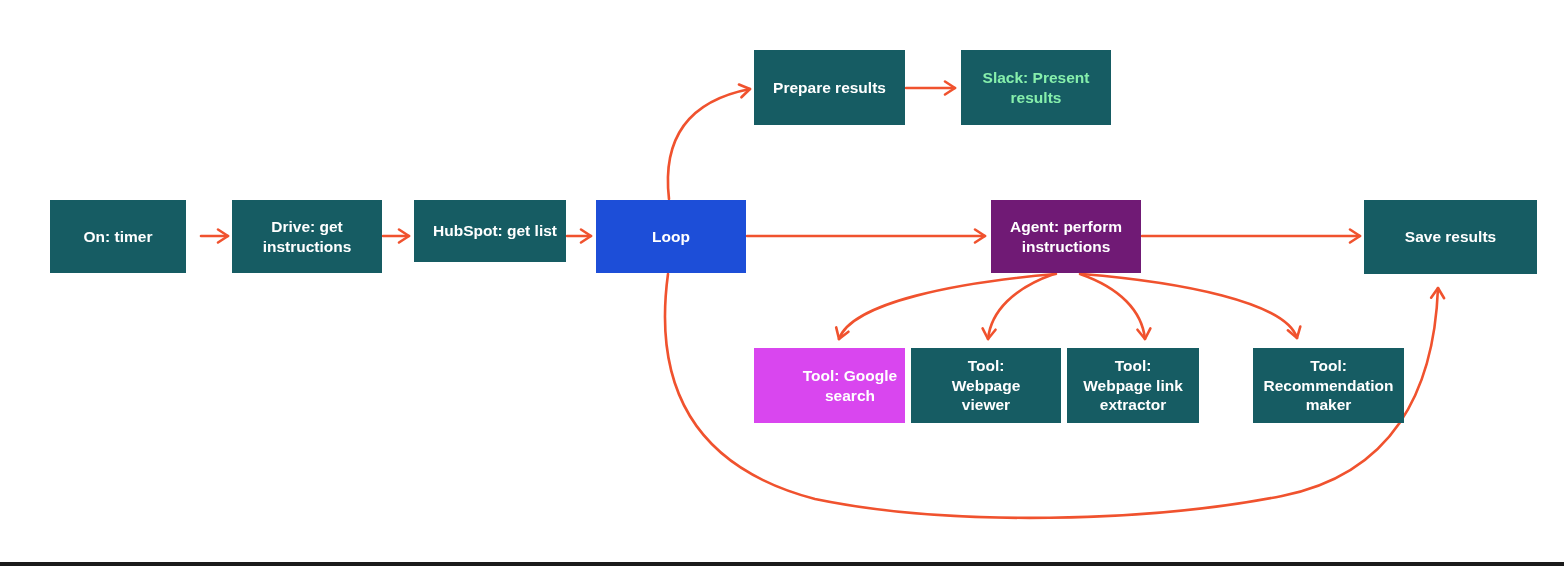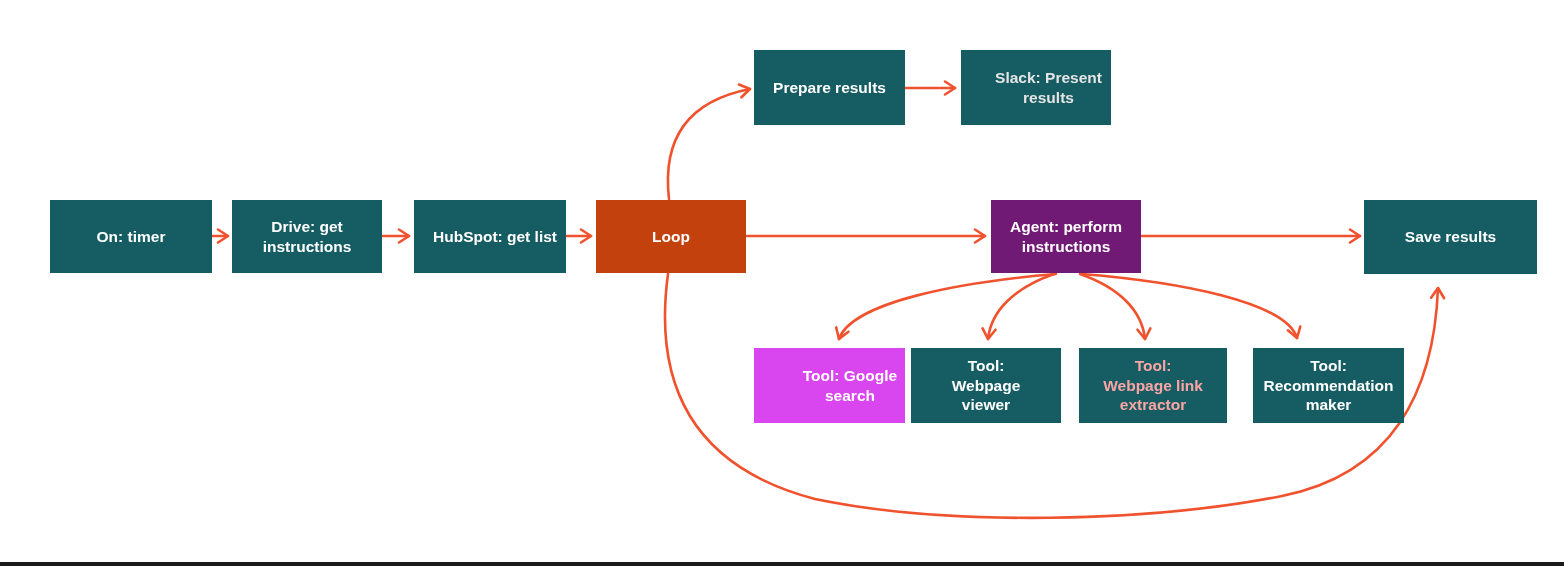--- a/index.html
+++ b/index.html
@@ -69,51 +69,51 @@
         <path d="M 1142 236 H 1360" fill="none" stroke="#F0522E" stroke-width="2.6" stroke-linecap="round" marker-end="url(#arrowhead)"></path>
         <path d="M 1056 274 C 960 282, 852 302, 839 339" fill="none" stroke="#F0522E" stroke-width="2.6" stroke-linecap="round" marker-end="url(#arrowhead)"></path>
         <path d="M 1054 274 C 1014 288, 991 311, 988 339" fill="none" stroke="#F0522E" stroke-width="2.6" stroke-linecap="round" marker-end="url(#arrowhead)"></path>
         <path d="M 1080 274 C 1120 288, 1142 311, 1145 339" fill="none" stroke="#F0522E" stroke-width="2.6" stroke-linecap="round" marker-end="url(#arrowhead)"></path>
         <path d="M 1082 274 C 1180 282, 1286 302, 1297 338" fill="none" stroke="#F0522E" stroke-width="2.6" stroke-linecap="round" marker-end="url(#arrowhead)"></path>
         <path d="M 668 274 C 653 385, 693 467, 815 499 C 950 527, 1150 522, 1282 496 C 1392 474, 1434 392, 1438 288" fill="none" stroke="#F0522E" stroke-width="2.6" stroke-linecap="round" marker-end="url(#arrowhead)"></path>
       </g>
   </svg>
 
   <div id="nodes-layer">
-      <div class="node" style="left: 50px; top: 200px; width: 162px; height: 73px; background: rgb(22, 92, 99); color: rgb(255, 255, 255);">
+      <div class="node" style="left: 50px; top: 200px; width: 136px; height: 73px; background: rgb(22, 92, 99); color: rgb(255, 255, 255);">
         <span class="node-label" style="max-width: 120px;">On: timer</span>
       </div>
       <div class="node" style="left: 232px; top: 200px; width: 150px; height: 73px; background: rgb(22, 92, 99); color: rgb(255, 255, 255);">
         <span class="node-label" style="max-width: 100px;">Drive: get instructions</span>
       </div>
-      <div class="node" style="left: 414px; top: 200px; width: 152px; height: 73px; background: rgb(22, 92, 99); color: rgb(255, 255, 255); padding-left: 10px;">
+      <div class="node" style="left: 414px; top: 200px; width: 152px; height: 62px; background: rgb(22, 92, 99); color: rgb(255, 255, 255); padding-left: 10px;">
         <span class="node-label" style="max-width: 140px;">HubSpot: get list</span>
       </div>
-      <div class="node" style="left: 596px; top: 200px; width: 150px; height: 73px; background: #c2410c; color: rgb(255, 255, 255); text-align: right;">
+      <div class="node" style="left: 596px; top: 200px; width: 150px; height: 73px; background: #1d4ed8; color: rgb(255, 255, 255); text-align: right;">
         <span class="node-label" style="max-width: 100px;">Loop</span>
       </div>
       <div class="node" style="left: 754px; top: 50px; width: 151px; height: 75px; background: rgb(22, 92, 99); color: rgb(255, 255, 255);">
         <span class="node-label" style="max-width: 130px;">Prepare results</span>
       </div>
-      <div class="node" style="left: 961px; top: 50px; width: 150px; height: 75px; background: rgb(22, 92, 99); color: #e5e5e5; justify-content: flex-end;">
+      <div class="node" style="left: 961px; top: 50px; width: 150px; height: 75px; background: rgb(22, 92, 99); color: #86efac;">
         <span class="node-label" style="max-width: 125px;">Slack: Present results</span>
       </div>
       <div class="node" style="left: 991px; top: 200px; width: 150px; height: 73px; background: #701a75; color: rgb(255, 255, 255);">
         <span class="node-label" style="max-width: 125px;">Agent: perform instructions</span>
       </div>
       <div class="node" style="left: 1364px; top: 200px; width: 173px; height: 74px; background: rgb(22, 92, 99); color: rgb(255, 255, 255);">
         <span class="node-label" style="max-width: 130px;">Save results</span>
       </div>
       <div class="node" style="left: 754px; top: 348px; width: 151px; height: 75px; background: #d946ef; color: rgb(255, 255, 255); justify-content: flex-end;">
         <span class="node-label" style="max-width: 110px;">Tool: Google search</span>
       </div>
       <div class="node" style="left: 911px; top: 348px; width: 150px; height: 75px; background: rgb(22, 92, 99); color: rgb(255, 255, 255);">
         <span class="node-label" style="max-width: 100px;">Tool: Webpage viewer</span>
       </div>
-      <div class="node" style="left: 1067px; top: 348px; width: 148px; height: 75px; background: rgb(22, 92, 99); color: #fca5a5; margin-left: 12px;">
+      <div class="node" style="left: 1067px; top: 348px; width: 132px; height: 75px; background: rgb(22, 92, 99); color: #ffffff;">
         <span class="node-label" style="max-width: 100px;">Tool: Webpage link extractor</span>
       </div>
       <div class="node" style="left: 1225px; top: 348px; width: 151px; height: 75px; background: rgb(22, 92, 99); color: rgb(255, 255, 255); margin-left: 28px;">
         <span class="node-label" style="max-width: 135px;">Tool: Recommendation maker</span>
       </div>
     </div>
 
   <div class="bottom-edge" style="background: rgb(26, 26, 26);"></div>
 </div>
 

